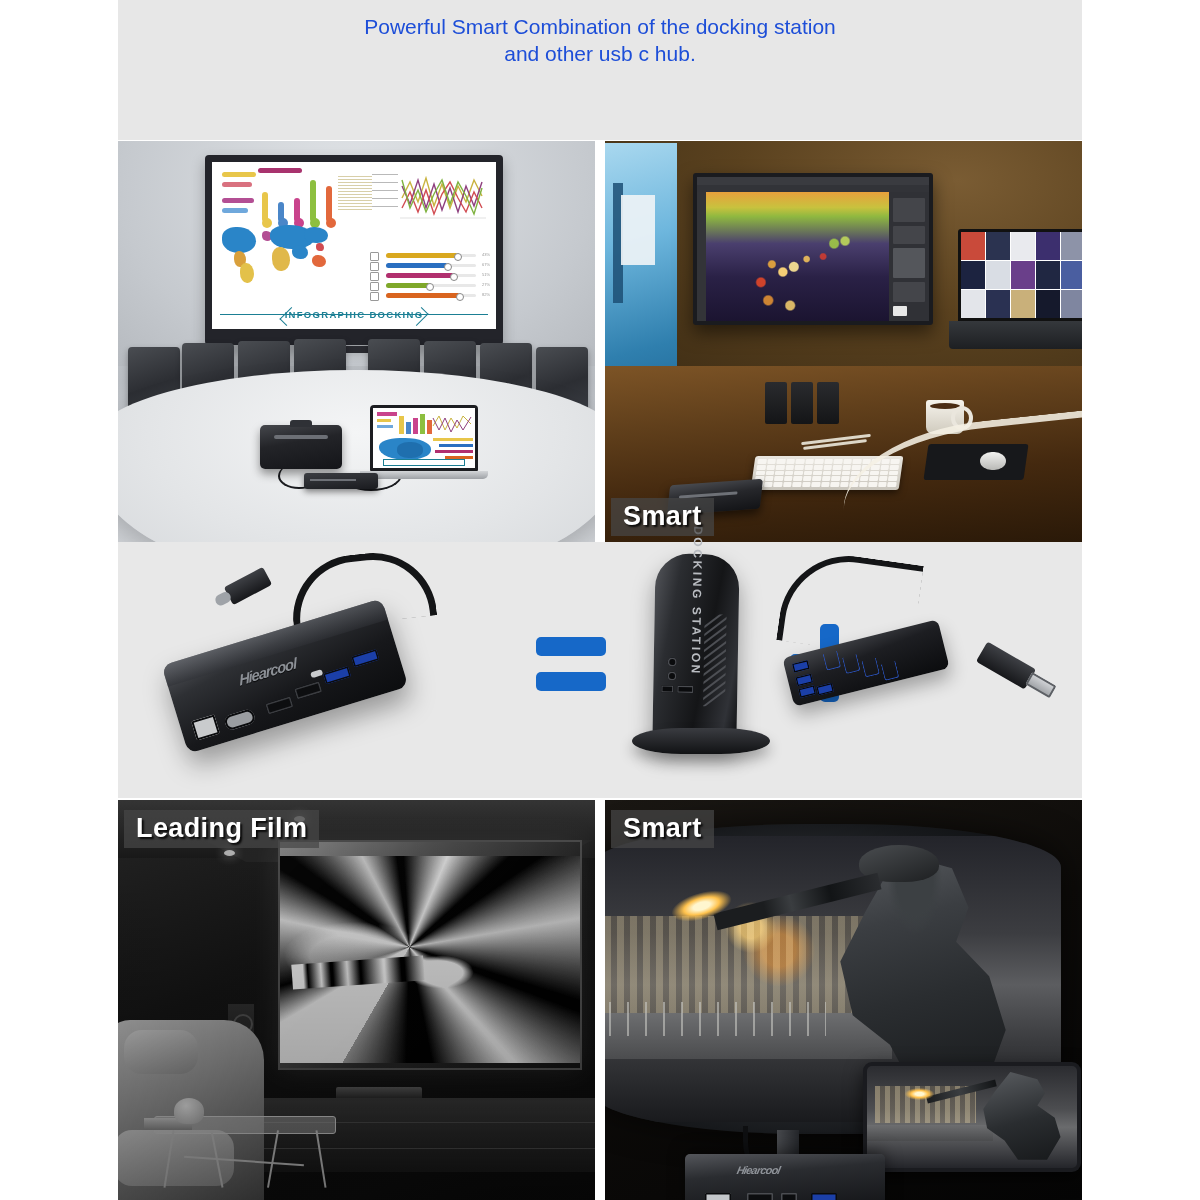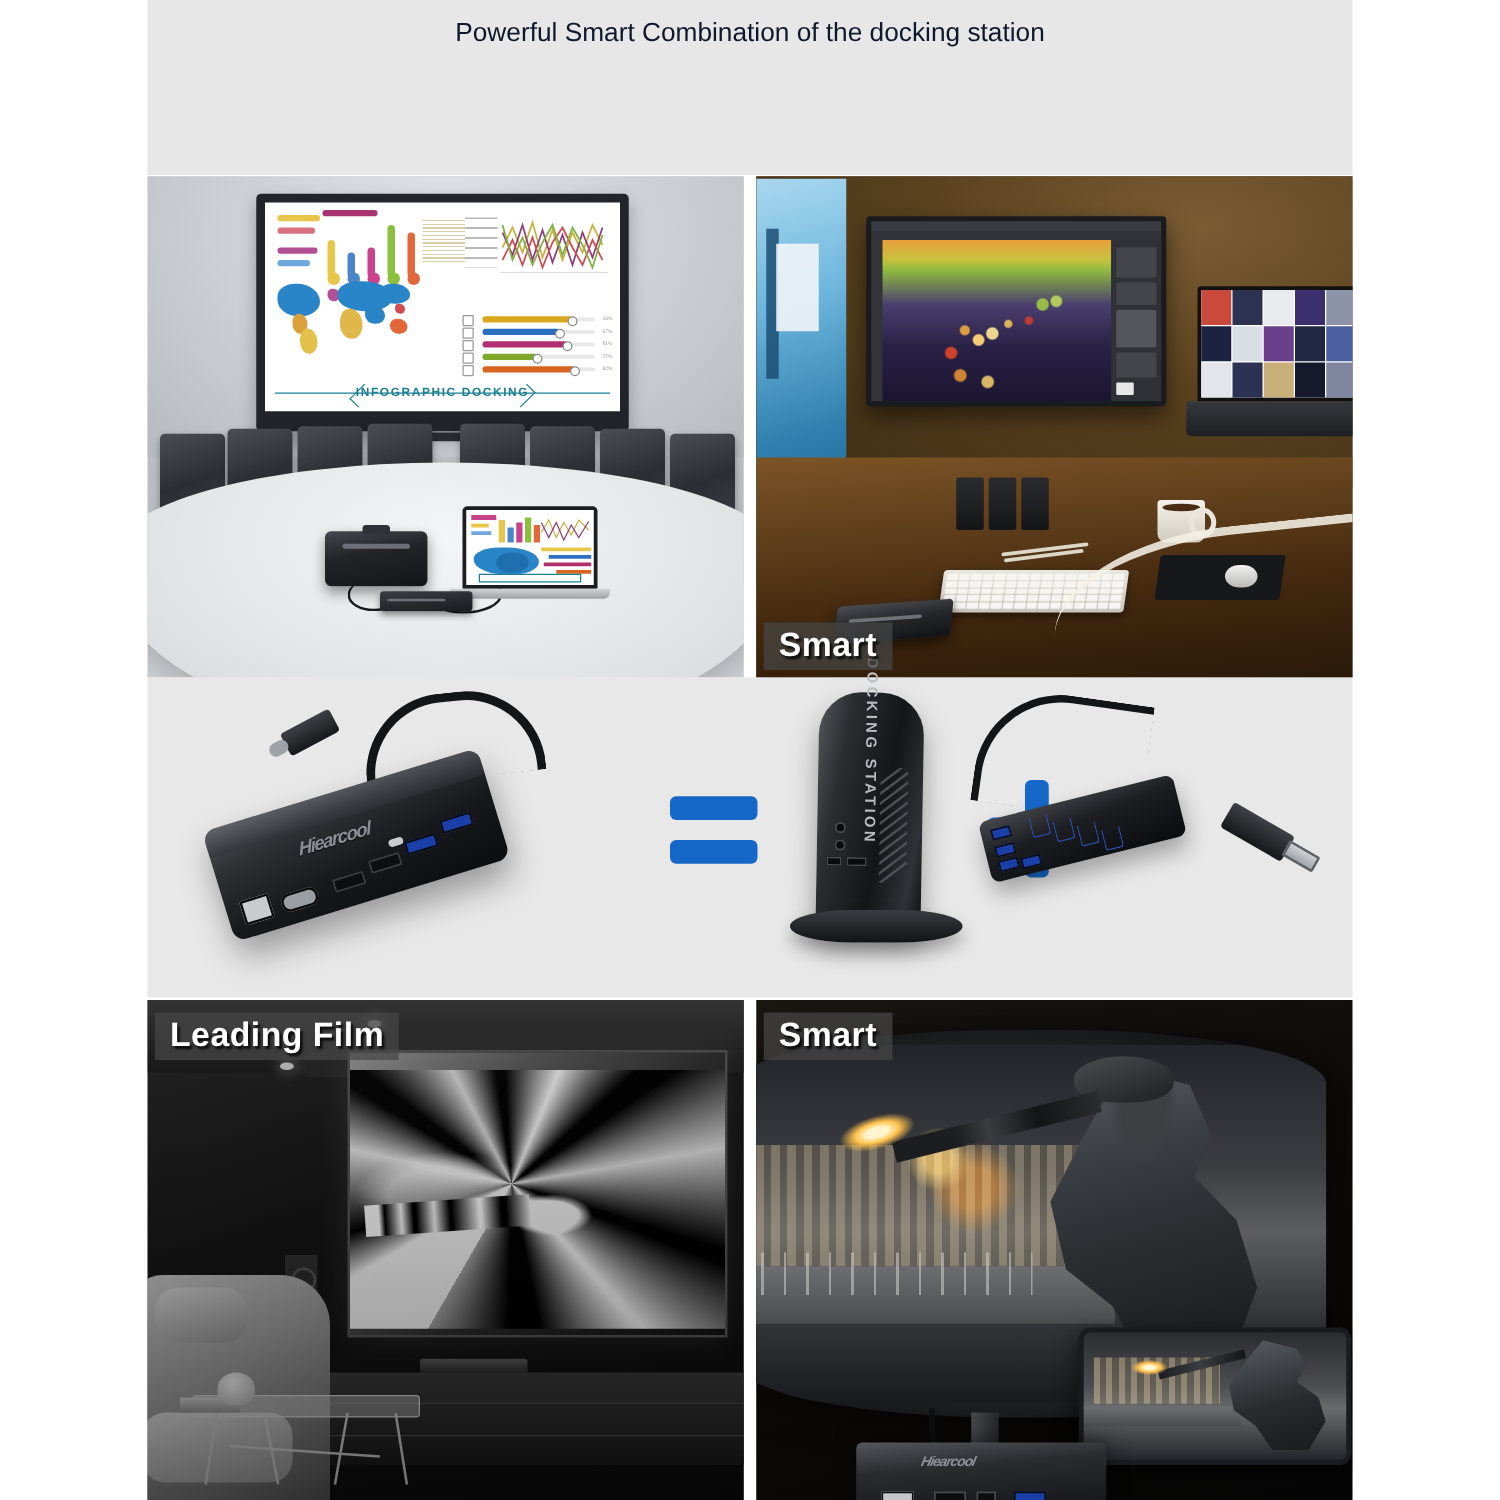--- a/index.html
+++ b/index.html
@@ -17,21 +17,21 @@
     background:#e7e7e7;
     display:flex;flex-direction:column;align-items:center;justify-content:flex-start;
     padding-top:14px;box-sizing:border-box;
   }
   .headline{
     font-size:31px;font-weight:bold;color:#0d6ee0;letter-spacing:.3px;
     text-shadow:1px 1px 0 #bcd9f7, -1px -1px 0 #9fc9f2;
     margin:0 0 12px 0;line-height:1.1;white-space:nowrap;
   }
   .subline{
-    font-size:21px;color:#0f172a;text-align:center;line-height:1.28;font-weight:400;
+    font-size:21px;color:#1d4ed8;text-align:center;line-height:1.28;font-weight:400;
   }
 
   
   .band-top{position:absolute;left:118px;top:141px;width:964px;height:401px;}
   .band-mid{position:absolute;left:118px;top:542px;width:964px;height:256px;background:#e8e8e8;}
   .band-bot{position:absolute;left:118px;top:800px;width:964px;height:400px;}
 
   .panel{position:absolute;top:0;height:100%;overflow:hidden;}
   .panel.left{left:0;width:477px;}
   .panel.right{left:487px;width:477px;}
@@ -297,20 +297,21 @@
   .film-overlay{position:absolute;inset:0;background:linear-gradient(180deg,rgba(0,0,0,.12),rgba(0,0,0,.42));pointer-events:none;}
 </style>
 </head>
 <body>
 
 <div class="page">
 
   <div class="header">
     <div class="subline">
       <div>Powerful Smart Combination of the docking station</div>
+      <div>and other usb c hub.</div>
     </div>
   </div>
 
   <div class="band-top">
 
     <div class="panel left conf">
       <div class="conf-wallglow"></div>
 
       <div class="tv">
         <div class="tv-screen">

